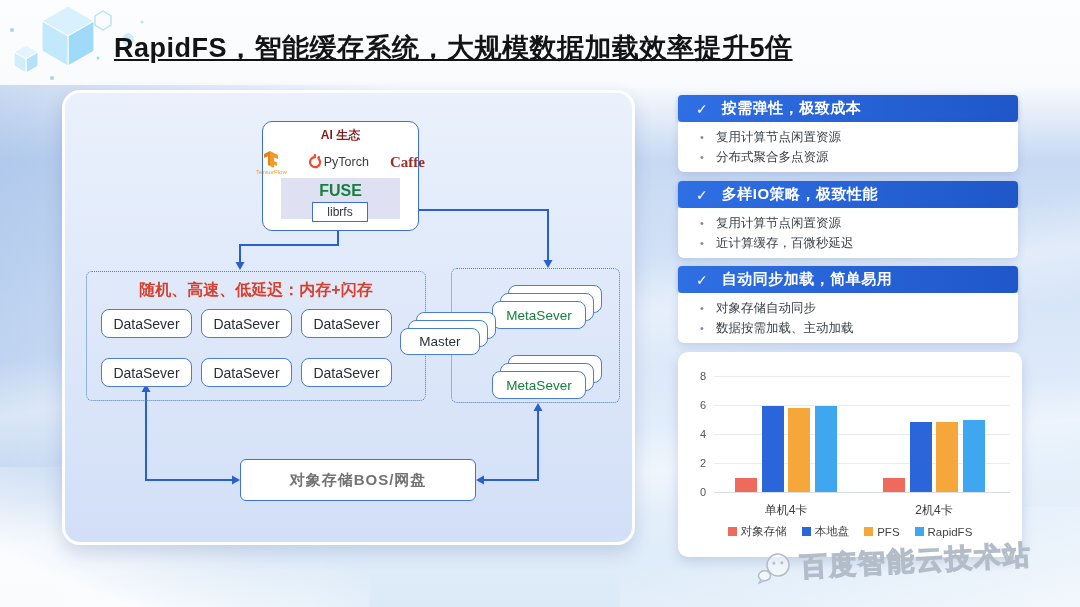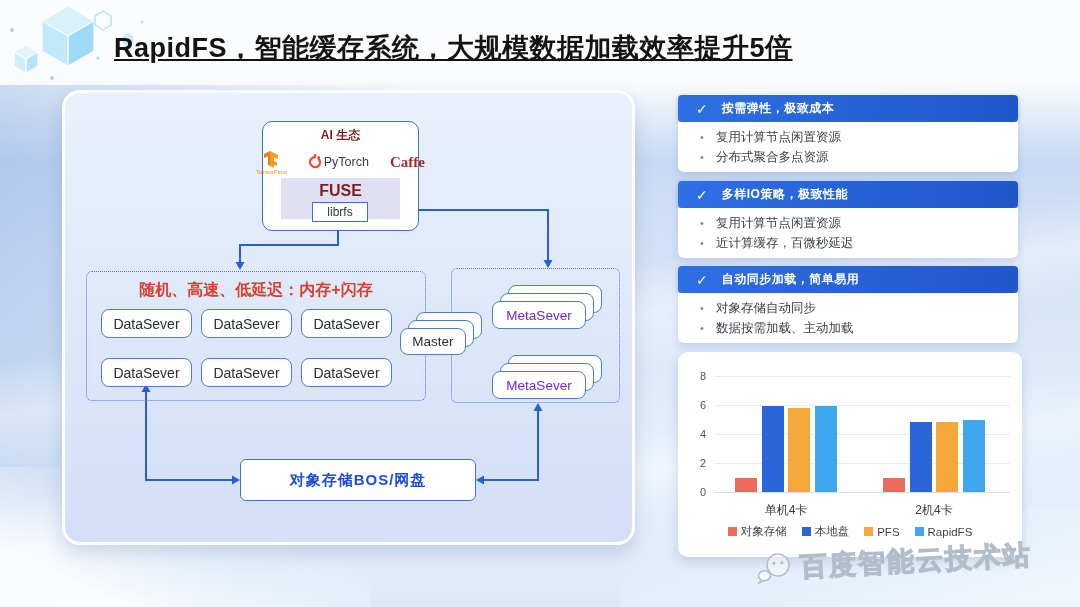--- a/index.html
+++ b/index.html
@@ -29,47 +29,47 @@
   .ai-box{position:absolute;left:197px;top:28px;width:157px;height:110px;background:#fff;
     border:1.5px solid #3c6fd0;border-radius:10px;box-sizing:border-box;}
   .ai-label{position:absolute;left:0;right:0;top:5px;text-align:center;font-size:12px;font-weight:700;color:#7f1d1d;}
   .logo-row{position:absolute;left:0;right:0;top:23px;height:34px;display:flex;align-items:center;justify-content:center;gap:21px;}
   .tf-wrap{display:flex;flex-direction:column;align-items:center;width:32px;}
   .tf-caption{font-size:6px;color:#f59a23;}
   .pt-wrap{display:flex;align-items:center;gap:2px;}
   .pt-label{font-size:12.5px;color:#3e3e42;}
   .caffe-label{font-size:15px;font-weight:700;color:#9e2b25;font-family:"Liberation Serif","DejaVu Serif",serif;}
   .fuse-band{position:absolute;left:18px;top:56px;width:119px;height:41px;background:#dfe1f3;}
-  .fuse-label{position:absolute;left:0;right:0;top:4px;text-align:center;font-size:16px;font-weight:800;color:#7f1d1d;}
+  .fuse-label{position:absolute;left:0;right:0;top:4px;text-align:center;font-size:16px;font-weight:800;color:#15803d;}
   .librfs-box{position:absolute;left:49px;top:80px;width:56px;height:20px;background:#fff;border:1.4px solid #3c6fd0;
     box-sizing:border-box;display:flex;align-items:center;justify-content:center;font-size:12px;color:#2f3640;}
   .dashed-box{position:absolute;border:1.6px dotted #4a7ed4;border-radius:6px;box-sizing:border-box;}
   .cache-box{left:21px;top:178px;width:340px;height:130px;}
   .cache-title{position:absolute;left:0;right:0;top:8px;text-align:center;font-size:16px;font-weight:700;color:#d8402e;}
   .nodes{position:absolute;left:0;right:0;top:37px;display:flex;flex-wrap:wrap;column-gap:9px;row-gap:20px;padding:0 14px;}
   .node-box{width:91px;height:29px;background:#fff;border:1.5px solid #4a7ed4;border-radius:8px;box-sizing:border-box;
     display:flex;align-items:center;justify-content:center;font-size:14px;color:#2a2f38;}
   .meta-box{left:386px;top:175px;width:169px;height:135px;}
   .stack{position:absolute;width:110px;height:44px;}
   .stack .layer{position:absolute;width:94px;height:28px;background:#fff;border:1.4px solid #4a7ed4;border-radius:8px;box-sizing:border-box;}
   .stack .l3{left:16px;top:0;} .stack .l2{left:8px;top:8px;}
-  .stack .front{left:0;top:16px;display:flex;align-items:center;justify-content:center;font-size:13.5px;color:#6d28d9;}
+  .stack .front{left:0;top:16px;display:flex;align-items:center;justify-content:center;font-size:13.5px;color:#15803d;}
   .master-stack{position:absolute;left:335px;top:219px;width:82px;height:44px;}
-  .master-stack .layer{position:absolute;width:66px;height:27px;background:#fff;border:1.4px solid #4a7ed4;border-radius:8px;box-sizing:border-box;}
+  .master-stack .layer{position:absolute;width:80px;height:27px;background:#fff;border:1.4px solid #4a7ed4;border-radius:8px;box-sizing:border-box;}
   .master-stack .l3{left:16px;top:0;} .master-stack .l2{left:8px;top:8px;}
   .master-stack .front{left:0;top:16px;display:flex;align-items:center;justify-content:center;font-size:13.5px;color:#2a2f38;}
   .bos-box{position:absolute;left:175px;top:366px;width:236px;height:42px;background:#fff;border:1.5px solid #3f74d6;
     border-radius:6px;box-sizing:border-box;display:flex;align-items:center;justify-content:center;
-    font-size:15px;font-weight:800;color:#1d4ed8;letter-spacing:1px;}
+    font-size:15px;font-weight:800;color:#737373;letter-spacing:1px;}
   
   .feature-header{position:absolute;left:678px;width:340px;height:27px;border-radius:4px;
     background:linear-gradient(90deg,#2f6fe4,#1f57c9);display:flex;align-items:center;color:#fff;
     box-shadow:0 2px 5px rgba(40,80,160,.35);box-sizing:border-box;}
   .feature-check{margin:0 14px 0 18px;font-size:14px;font-weight:700;}
-  .feature-title{font-size:12px;font-weight:700;letter-spacing:.5px;}
+  .feature-title{font-size:15px;font-weight:700;letter-spacing:.5px;}
   .feature-card{position:absolute;left:678px;width:340px;height:50px;background:#fff;border-radius:0 0 6px 6px;
     box-shadow:0 4px 9px rgba(80,110,170,.20);padding-top:5px;box-sizing:border-box;}
   .bullet-row{display:flex;align-items:center;padding-left:22px;line-height:20px;}
   .bullet-dot{width:16px;color:#7f8a9e;font-size:11px;}
   .bullet-text{font-size:12.5px;color:#3a4048;}
   
   .chart-card{position:absolute;left:678px;top:352px;width:344px;height:205px;background:#fff;border-radius:10px;
     box-shadow:0 5px 12px rgba(50,80,140,.18);}
   .gridline{position:absolute;left:36px;width:296px;height:1px;background:#e8ecf2;}
   .gridline.base{background:#d9dee6;}

